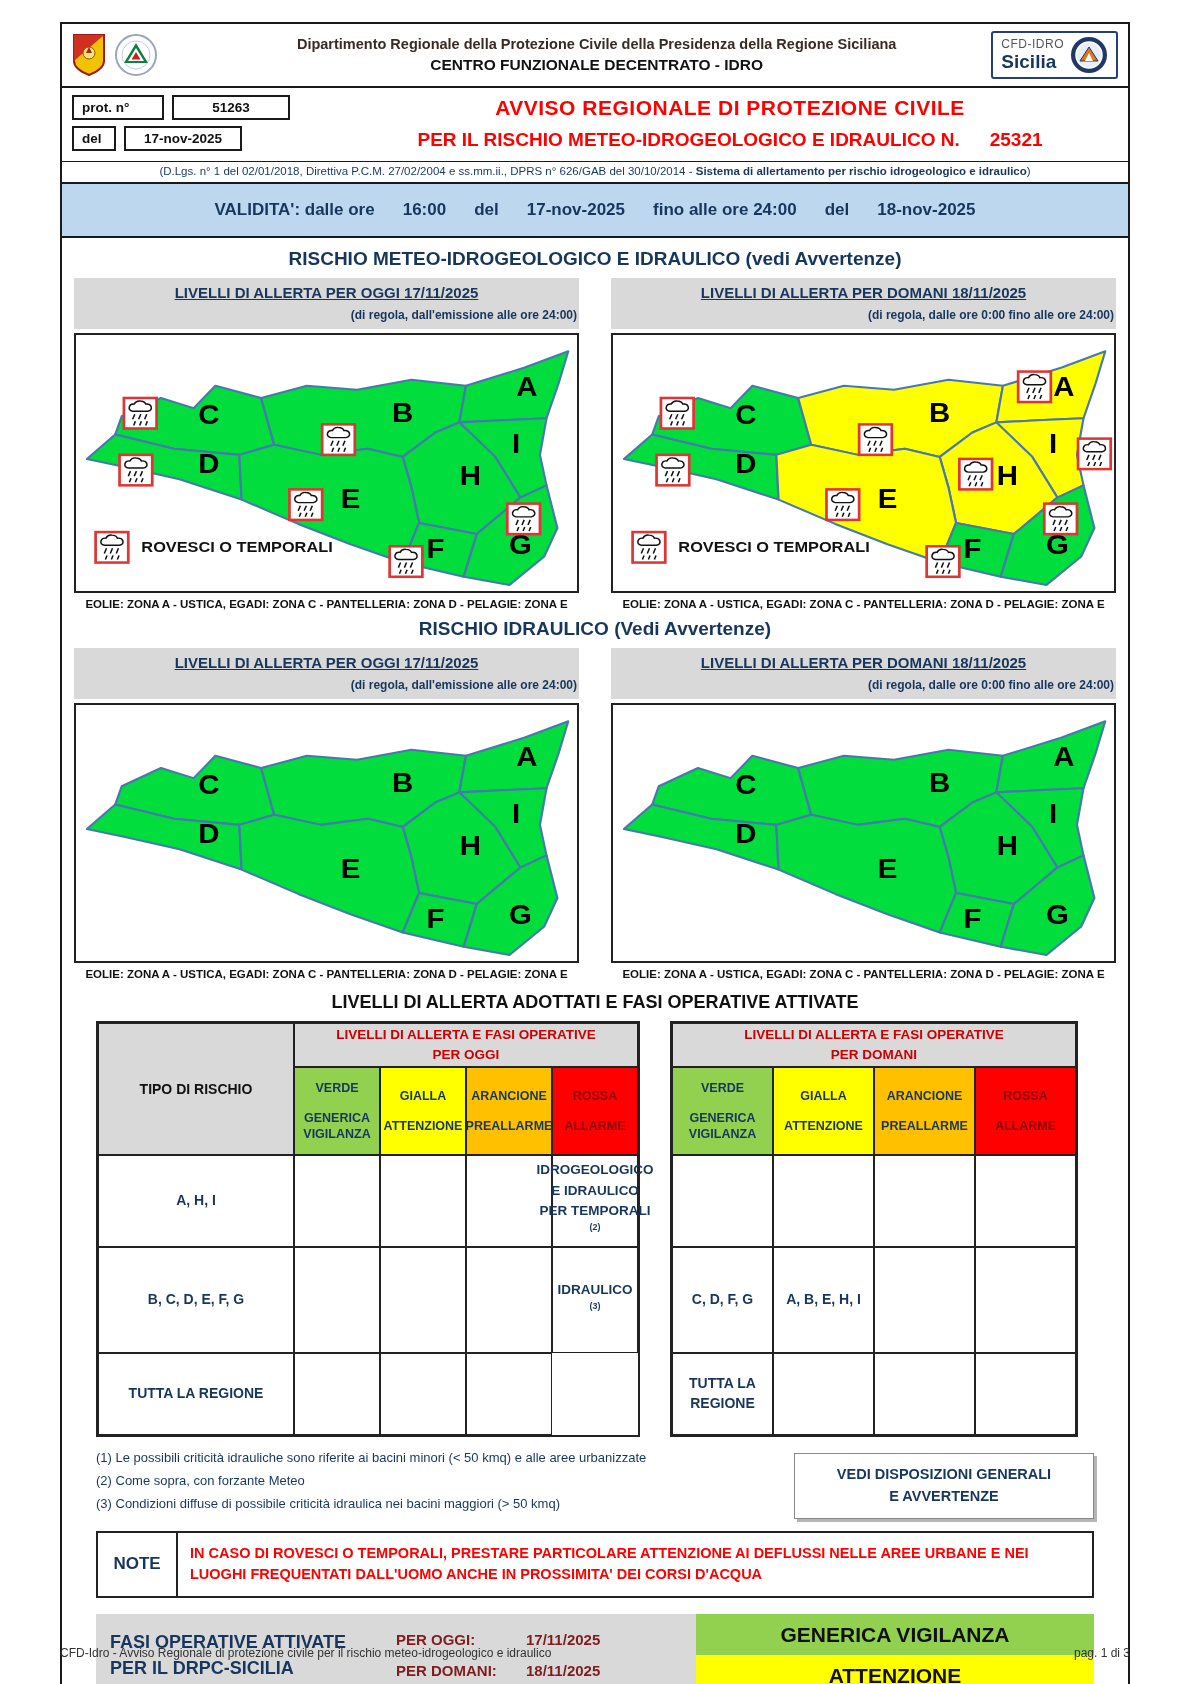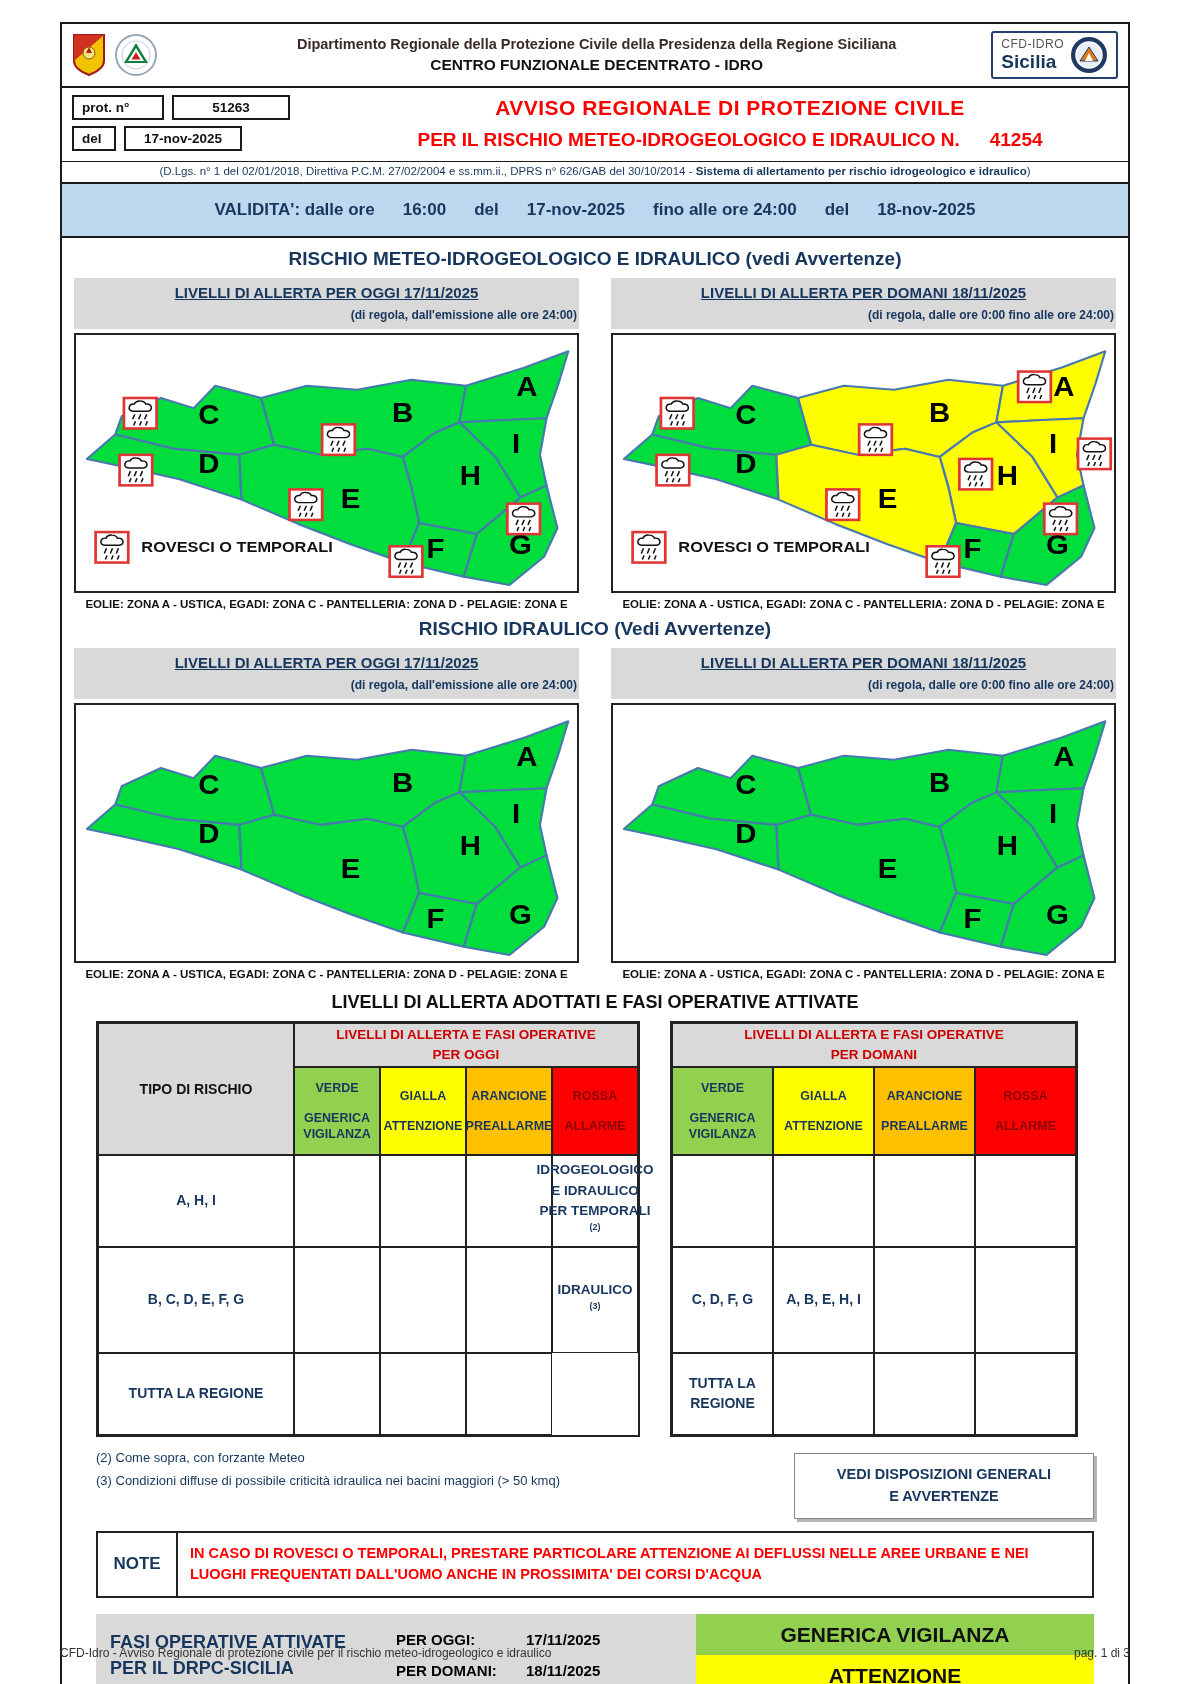--- a/index.html
+++ b/index.html
@@ -78,21 +78,21 @@
   
   .note-tbl { display:flex; border:2px solid #222; margin:12px 22px 0 22px; }
   .note-label { width:80px; border-right:2px solid #222; display:flex; align-items:center; justify-content:center;
                 color:#17365D; font-weight:bold; font-size:17px; }
   .note-text { flex:1; color:#FF0000; font-weight:bold; font-size:14.5px; padding:10px 12px; line-height:1.5; }
 
   
   .fasi { display:flex; align-items:center; background:#D9D9D9; margin:16px 22px 0 22px; height:82px; }
   .fasi-title { width:300px; padding-left:14px; color:#17365D; font-weight:bold; font-size:18px; line-height:1.45; }
   .fasi-mid { width:300px; display:flex; flex-direction:column; gap:14px; }
-  .fasi-line { display:flex; color:#000000; font-weight:bold; font-size:15px; }
+  .fasi-line { display:flex; color:#7f1d1d; font-weight:bold; font-size:15px; }
   .fasi-line .flabel { width:130px; }
   .fasi-vals { flex:1; height:100%; display:flex; flex-direction:column; }
   .fasi-val { flex:1; display:flex; align-items:center; justify-content:center; font-weight:bold; font-size:21px; color:#111; }
   .fasi-val.green { background:#92D050; }
   .fasi-val.yellow { background:#FFFF00; }
 
   
   .footer { position:absolute; left:60px; right:60px; top:1646px; display:flex; justify-content:space-between;
             font-size:12px; color:#333; }
 
@@ -146,21 +146,21 @@
         <div class="prot-label w1">prot. n°</div>
         <div class="prot-val">51263</div>
       </div>
       <div class="prot-row">
         <div class="prot-label w2">del</div>
         <div class="prot-val">17-nov-2025</div>
       </div>
       <div class="titles">
         <div class="t1">AVVISO REGIONALE DI PROTEZIONE CIVILE</div>
         <div class="t2">
-          <span>PER IL RISCHIO METEO-IDROGEOLOGICO E IDRAULICO N.</span><span class="tnum">41254</span>
+          <span>PER IL RISCHIO METEO-IDROGEOLOGICO E IDRAULICO N.</span><span class="tnum">25321</span>
         </div>
       </div>
     </div>
     <div class="law">
       <span>(D.Lgs. n° 1 del 02/01/2018, Direttiva P.C.M. 27/02/2004 e ss.mm.ii., DPRS n° 626/GAB del 30/10/2014 - </span><b>Sistema di allertamento per rischio idrogeologico e idraulico</b><span>)</span>
     </div>
 
     <div class="validity">
       <span>VALIDITA': dalle ore</span><span>16:00</span><span>del</span><span>17-nov-2025</span><span>fino alle ore 24:00</span><span>del</span><span>18-nov-2025</span>
     </div>
@@ -493,20 +493,21 @@
 
           <div class="cell val">TUTTA LA REGIONE</div>
           <div class="cell val"></div>
           <div class="cell val"></div>
           <div class="cell val"></div>
         </div>
       </div>
 
       <div class="fn-row">
         <div class="fns">
+          <div>(1) Le possibili criticità idrauliche sono riferite ai bacini minori (&lt; 50 kmq) e alle aree urbanizzate</div>
           <div>(2) Come sopra, con forzante Meteo</div>
           <div>(3) Condizioni diffuse di possibile criticità idraulica nei bacini maggiori (&gt; 50 kmq)</div>
         </div>
         <div class="vedi-box">
           <div>VEDI DISPOSIZIONI GENERALI</div>
           <div>E AVVERTENZE</div>
         </div>
       </div>
 
       <div class="note-tbl">

